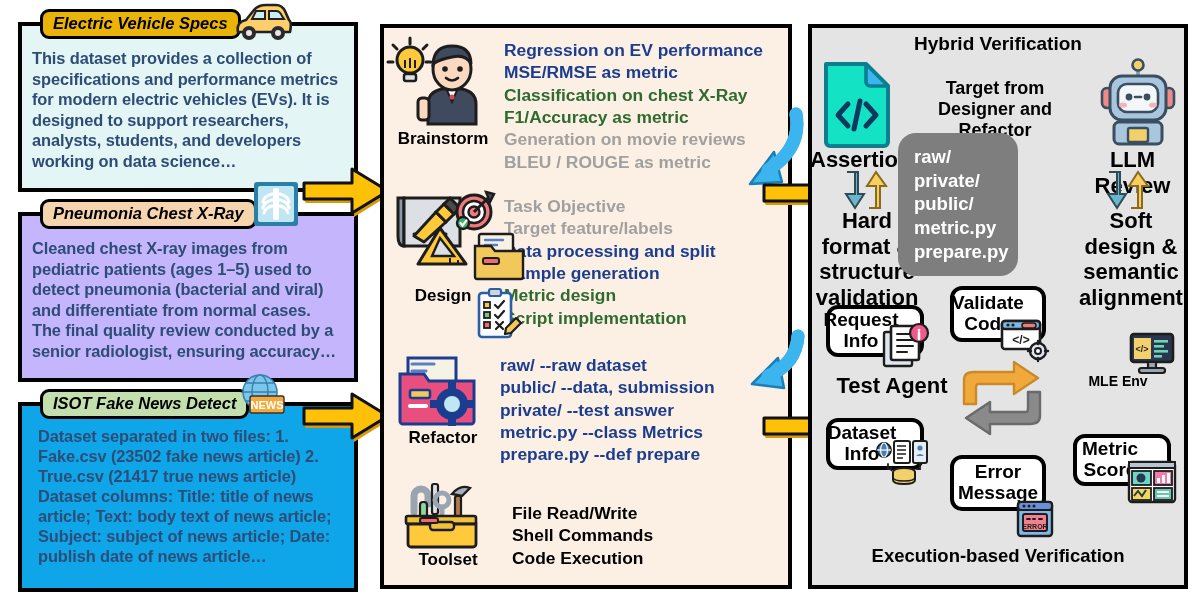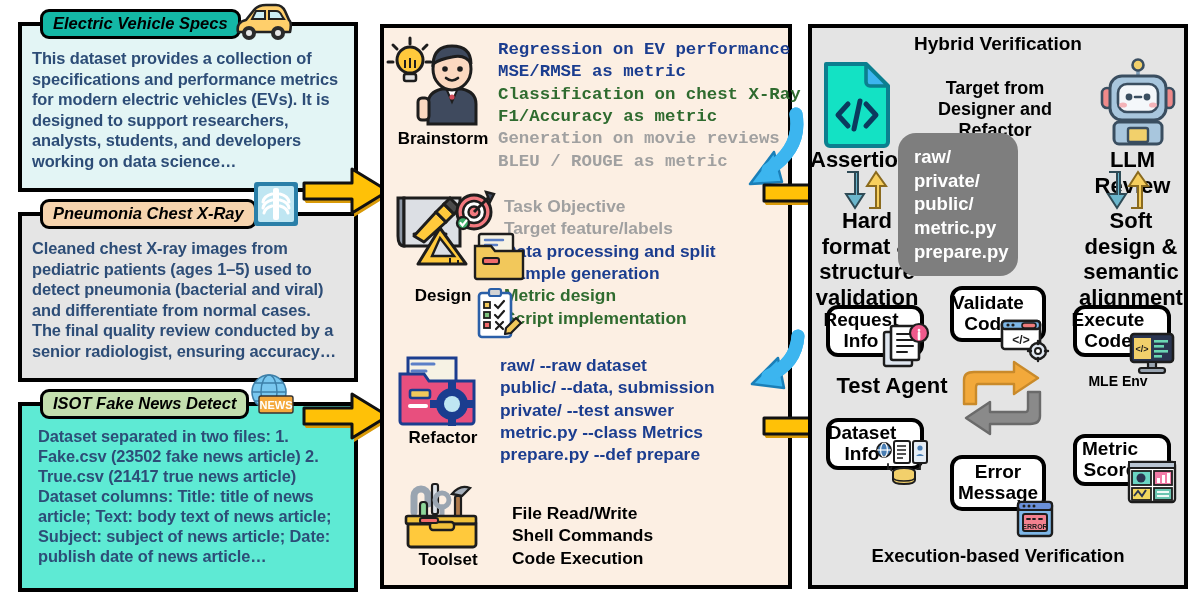--- a/index.html
+++ b/index.html
@@ -58,63 +58,63 @@
   .pillicon { position:absolute; z-index:6; }
   svg { display:block; overflow:visible; }
   .abs { position:absolute; }
 </style>
 </head>
 <body>
 
 <div class="stage">
 
   <div class="dscard" style="left:18px; top:22px; width:340px; height:170px; background:#e3f5f5;">
-    <div class="tab" style="background:#14b8a6;">Electric Vehicle Specs</div>
+    <div class="tab" style="background:#eab308;">Electric Vehicle Specs</div>
     <div class="body">This dataset provides a collection of specifications and performance metrics for modern electric vehicles (EVs). It is designed to support researchers, analysts, students, and developers working on data science…</div>
   </div>
 
   <div class="dsicon" style="left:232px; top:2px;">
     <svg width="62" height="42" viewBox="0 0 62 42">
       <path d="M6 30 Q4 20 14 18 L22 8 Q26 3 34 3 L44 3 Q50 3 53 9 L57 18 Q60 20 58 30 Z" fill="#ffcf6b" stroke="#222" stroke-width="2.6" stroke-linejoin="round"></path>
       <path d="M24 9 L33 9 L33 17 L20 17 Z" fill="#cbeef5" stroke="#222" stroke-width="2"></path>
       <path d="M37 9 L44 9 Q48 9 50 14 L52 17 L37 17 Z" fill="#cbeef5" stroke="#222" stroke-width="2"></path>
       <circle cx="17" cy="31" r="7" fill="#2b2b2b"></circle>
         <circle cx="17" cy="31" r="3" fill="#e6e6e6"></circle>
       <circle cx="46" cy="31" r="7" fill="#2b2b2b"></circle>
         <circle cx="46" cy="31" r="3" fill="#e6e6e6"></circle>
     </svg>
   </div>
 
-  <div class="dscard" style="left:18px; top:212px; width:340px; height:170px; background:#e5e5e5;">
+  <div class="dscard" style="left:18px; top:212px; width:340px; height:170px; background:#c4b5fd;">
     <div class="tab" style="background:#f6d4ae;">Pneumonia Chest X-Ray</div>
     <div class="body">Cleaned chest X-ray images from pediatric patients (ages 1–5) used to detect pneumonia (bacterial and viral) and differentiate from normal cases. The final quality review conducted by a senior radiologist, ensuring accuracy…</div>
   </div>
 
   <div class="dsicon" style="left:252px; top:180px;">
     <svg width="48" height="48" viewBox="0 0 48 48">
       <rect x="2" y="2" width="44" height="44" rx="3" fill="#2a7fa8"></rect>
       <rect x="6" y="6" width="36" height="36" rx="2" fill="#bfe6f2"></rect>
       <rect x="21" y="8" width="6" height="32" rx="2" fill="#fff"></rect>
       <g stroke="#fff" stroke-width="3" stroke-linecap="round" fill="none">
         <path d="M20 14 Q12 16 11 22"></path>
           <path d="M28 14 Q36 16 37 22"></path>
         <path d="M20 20 Q12 22 11 28"></path>
           <path d="M28 20 Q36 22 37 28"></path>
         <path d="M20 26 Q13 28 12 33"></path>
           <path d="M28 26 Q35 28 36 33"></path>
       </g>
     </svg>
   </div>
 
-  <div class="dscard" style="left:18px; top:402px; width:340px; height:190px; background:#5eead4;">
+  <div class="dscard" style="left:18px; top:402px; width:340px; height:190px; background:#0ea5e9;">
     <div class="tab" style="background:#c4dfae;">ISOT Fake News Detect</div>
     <div class="body" style="padding-top:20px; line-height:1.22;padding-left:16px;">Dataset separated in two files: 1. Fake.csv (23502 fake news article) 2. True.csv (21417 true news article) Dataset columns: Title: title of news article; Text: body text of news article; Subject: subject of news article; Date: publish date of news article…</div>
   </div>
 
-  <div class="dsicon" style="left:245px; top:372px;">
+  <div class="dsicon" style="left:236px; top:372px;">
     <svg width="52" height="48" viewBox="0 0 52 48">
       <circle cx="24" cy="20" r="17" fill="#79c7ef" stroke="#3d7fa8" stroke-width="1.6"></circle>
       <g stroke="#3d7fa8" stroke-width="1.5" fill="none">
         <ellipse cx="24" cy="20" rx="8" ry="17"></ellipse>
           <path d="M7 20 H41"></path>
           <path d="M10 11 H38"></path>
           <path d="M10 29 H38"></path>
       </g>
       <rect x="14" y="24" width="34" height="17" rx="2" fill="#f4a93c" stroke="#333" stroke-width="1.4"></rect>
       <text x="31" y="37" font-size="11" font-weight="bold" fill="#fff" text-anchor="middle" font-family="'Liberation Sans',sans-serif">NEWS</text>
@@ -154,21 +154,21 @@
         <circle cx="64" cy="61" r="2.6" fill="#d14b5a"></circle>
         <ellipse cx="64" cy="33" rx="19" ry="21" fill="#fbd8c0" stroke="#1d1d1d" stroke-width="3"></ellipse>
         <path d="M45 28 Q46 10 64 10 Q83 10 83 28 Q78 18 64 21 Q52 23 45 28 Z" fill="#3f4a5e" stroke="#1d1d1d" stroke-width="3"></path>
         <circle cx="57" cy="33" r="2.8" fill="#1d1d1d"></circle>
           <circle cx="72" cy="33" r="2.8" fill="#1d1d1d"></circle>
         <path d="M58 42 Q64 47 70 42" stroke="#1d1d1d" stroke-width="2.6" fill="none" stroke-linecap="round"></path>
         <rect x="30" y="62" width="11" height="22" rx="4" fill="#fbd8c0" stroke="#1d1d1d" stroke-width="3"></rect>
       </svg>
       <div class="rowlabel">Brainstorm</div>
     </div>
-    <div class="rowtext" style="margin-top:3px;font-family:Liberation Mono, monospace;">
+    <div class="rowtext" style="margin-left:6px; margin-top:3px;">
       <div class="t-blue">Regression on EV performance</div>
       <div class="t-blue">MSE/RMSE as metric</div>
       <div class="t-green">Classification on chest X-Ray</div>
       <div class="t-green">F1/Accuracy as metric</div>
       <div class="t-gray">Generation on movie reviews</div>
       <div class="t-gray">BLEU / ROUGE as metric</div>
     </div>
   </div>
 
   <div class="midrow" style="left:388px; top:190px;">
@@ -399,23 +399,20 @@
       <circle cx="38" cy="34" r="3" fill="#fff" stroke="#1d1d1d" stroke-width="2"></circle>
       <g stroke="#1d1d1d" stroke-width="2.4" stroke-linecap="round">
         <path d="M38 24 v3"></path>
           <path d="M38 41 v3"></path>
           <path d="M28 34 h3"></path>
           <path d="M45 34 h3"></path>
       </g>
     </svg>
   </div>
 
-  <div class="pill" style="left:1073px; top:305px; width:98px; height:52px; padding-right:28px;">
-    <span>Execute Code</span>
-  </div>
   <div class="pillicon" style="left:1127px; top:332px;">
     <svg width="52" height="46" viewBox="0 0 52 46">
       <rect x="4" y="2" width="42" height="28" rx="3" fill="#2a3550" stroke="#1d1d1d" stroke-width="2.6"></rect>
       <rect x="7" y="6" width="17" height="21" fill="#f2d06b"></rect>
       <text x="15" y="20" font-size="9" font-weight="bold" fill="#1d1d1d" text-anchor="middle" font-family="'Liberation Sans',sans-serif">&lt;/&gt;</text>
       <g fill="#6bd6b4">
           <rect x="27" y="8" width="14" height="2.6"></rect>
           <rect x="27" y="13" width="10" height="2.6"></rect>
         <rect x="27" y="18" width="14" height="2.6"></rect>
           <rect x="27" y="23" width="8" height="2.6"></rect>

